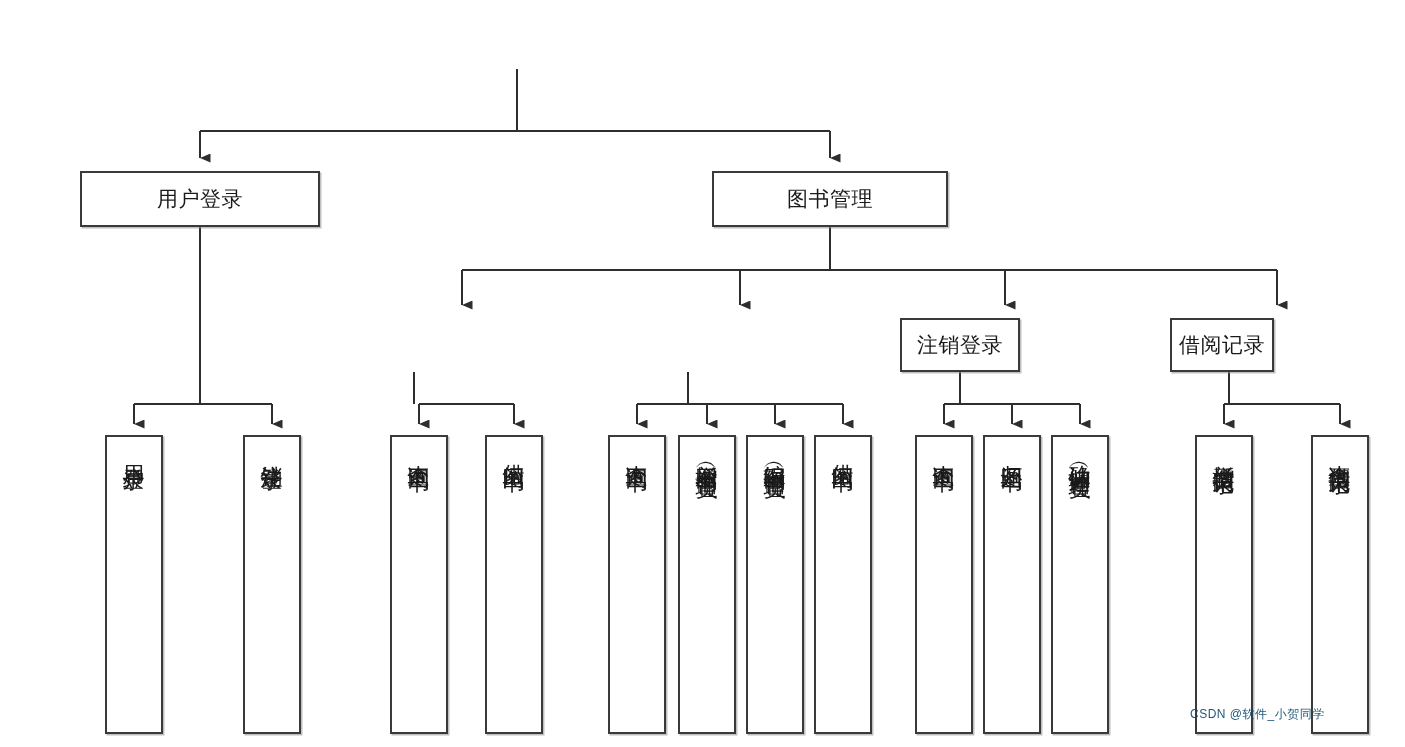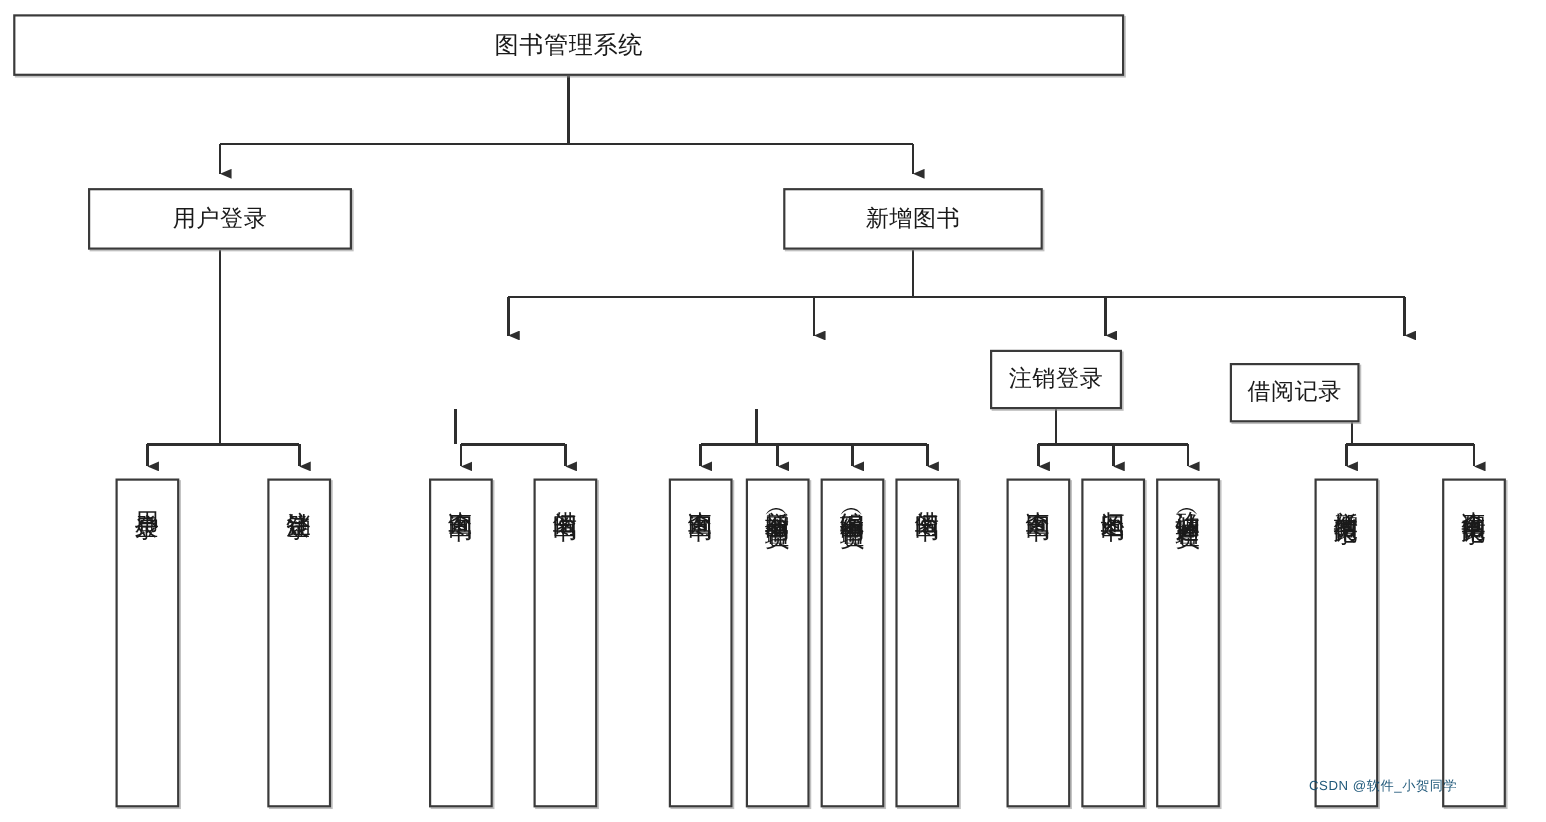--- a/index.html
+++ b/index.html
@@ -117,35 +117,32 @@
       <path d="M 1012,404 L 1012,424" marker-end="url(#arrowhead)"></path>
       <path d="M 1080,404 L 1080,424" marker-end="url(#arrowhead)"></path>
 
       <path d="M 1229,372 L 1229,404"></path>
       <path d="M 1224,404 L 1340,404"></path>
       <path d="M 1224,404 L 1224,424" marker-end="url(#arrowhead)"></path>
       <path d="M 1340,404 L 1340,424" marker-end="url(#arrowhead)"></path>
     </g>
   </svg>
 
-  <div class="node root horizontal" style="left:12px; top:13px; width:1010px; height:56px;">
-    <span class="label">图书管理系统</span>
-  </div>
 
   <div class="node horizontal" style="left:80px; top:171px; width:240px; height:56px;">
     <span class="label">用户登录</span>
   </div>
   <div class="node horizontal" style="left:712px; top:171px; width:236px; height:56px;">
-    <span class="label">新增图书</span>
+    <span class="label">图书管理</span>
   </div>
 
   <div class="node horizontal" style="left:900px; top:318px; width:120px; height:54px;">
     <span class="label">注销登录</span>
   </div>
-  <div class="node horizontal" style="left:1118px; top:318px; width:118px; height:54px;margin-top:12px;">
+  <div class="node horizontal" style="left:1170px; top:318px; width:104px; height:54px;">
     <span class="label">借阅记录</span>
   </div>
 
   <div class="node vertical" style="left:105px; top:435px; width:58px; height:299px;">
     <span class="label">用户登录</span>
   </div>
   <div class="node vertical" style="left:243px; top:435px; width:58px; height:299px;">
     <span class="label">注销登录</span>
   </div>
   <div class="node vertical" style="left:390px; top:435px; width:58px; height:299px;">

